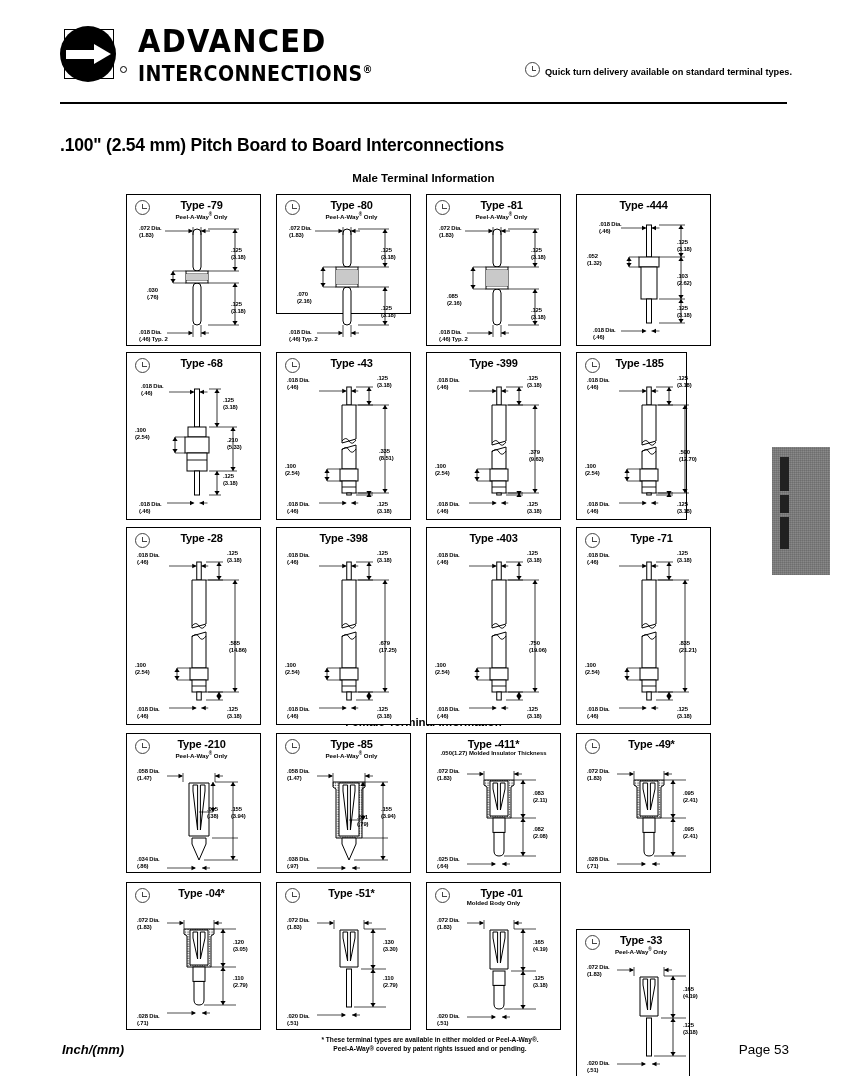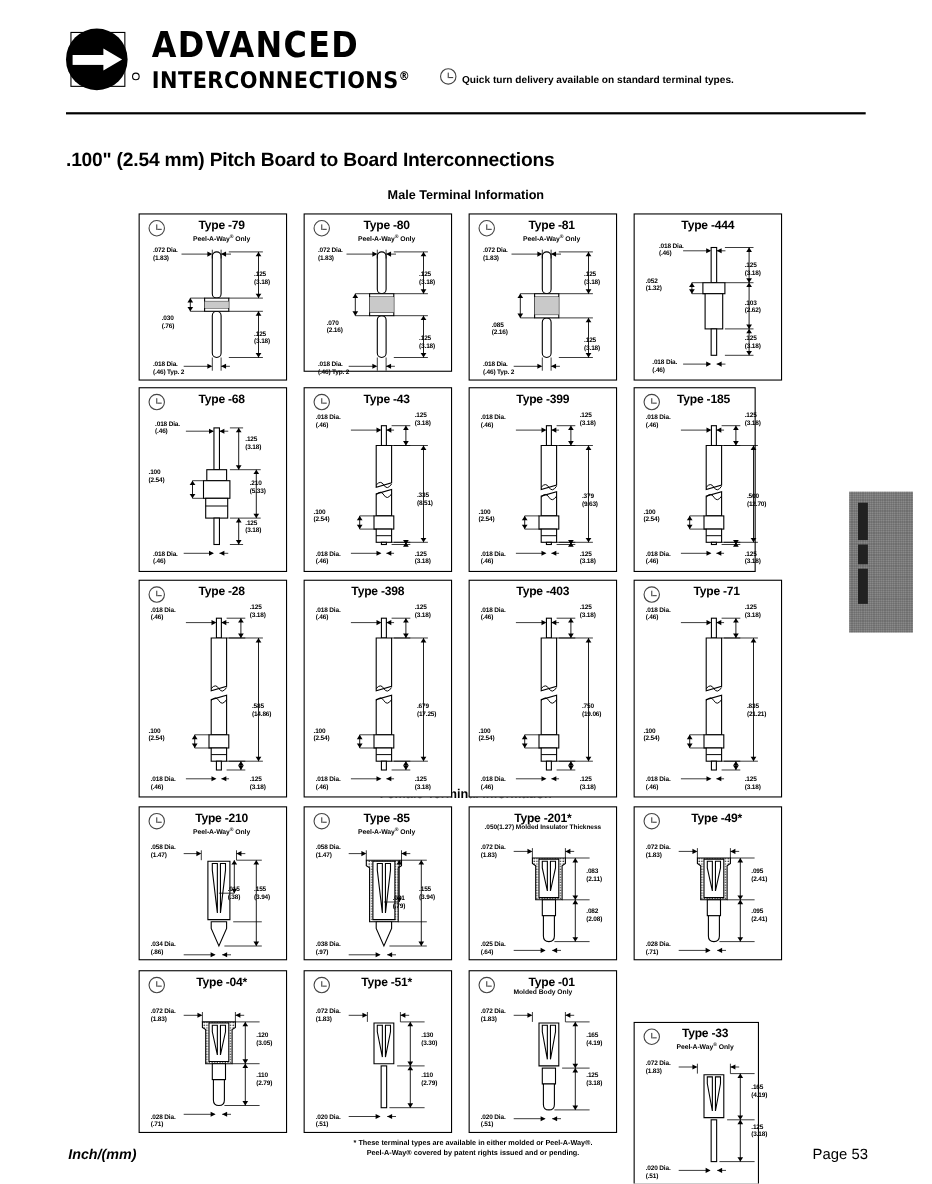--- a/index.html
+++ b/index.html
@@ -23,21 +23,21 @@
 
   .logo-text{position:absolute;left:78px;top:0px;}
   .logo-l1{font-size:29px;font-weight:bold;letter-spacing:1.2px;line-height:30px;
     font-family:"DejaVu Sans", sans-serif;transform:scaleY(1.12);transform-origin:left top;}
   .logo-l2{font-size:19px;font-weight:bold;letter-spacing:.4px;line-height:21px;margin-top:4px;
     font-family:"DejaVu Sans", sans-serif;transform:scaleY(1.1);transform-origin:left top;}
   .logo-reg{font-size:10px;vertical-align:super;}
 
   .hdr-title{position:absolute;left:340px;top:6px;width:390px;text-align:center;
     font-size:19.5px;font-weight:bold;letter-spacing:-.1px;}
-  .hdr-sub{position:absolute;left:340px;top:38px;width:392px;text-align:left;
+  .hdr-sub{position:absolute;left:340px;top:38px;width:392px;text-align:right;
     font-size:9.2px;font-weight:bold;}
   .hdr-sub .clk{display:inline-block;vertical-align:-2px;margin-right:5px;}
 
   .addr{position:absolute;left:60px;top:88px;width:727px;text-align:center;
     font-size:9.3px;letter-spacing:-.05px;white-space:nowrap;}
   .rule{position:absolute;left:60px;top:102px;width:727px;height:2.2px;background:#000;}
 
   
   .ptitle{position:absolute;left:60px;top:135px;font-size:17.5px;font-weight:bold;letter-spacing:-.2px;}
   .sect{position:absolute;width:847px;text-align:center;font-size:11.5px;font-weight:bold;}
@@ -162,21 +162,21 @@
             <line x1="46" y1="76" x2="59" y2="76" stroke="#000" stroke-width=".7"></line>
             <line x1="46" y1="88" x2="59" y2="88" stroke="#000" stroke-width=".7"></line>
           </svg>
           <div class="lbl " style="left:12px;top:30px">.072 Dia.<br>(1.83)</div>
           <div class="lbl " style="left:104px;top:52px">.125<br>(3.18)</div>
           <div class="lbl " style="left:20px;top:92px">.030<br>(.76)</div>
           <div class="lbl " style="left:104px;top:106px">.125<br>(3.18)</div>
           <div class="lbl " style="left:12px;top:134px">.018 Dia.<br>(.46) Typ. 2</div>
         </div>
       </div>
-      <div class="cell" style="left: 276px; top: 194px; width: 135px; height: 144px;">
+      <div class="cell" style="left: 276px; top: 194px; width: 135px; height: 120px;">
         <span class="clk-ic"><span class="clock"></span></span>
         <div class="ctitle shift">Type -80</div>
         <div class="csub shift">Peel-A-Way<sup>®</sup> Only</div>
         <div class="dw">
           <svg width="135" height="152">
             <defs>
               <pattern id="h" width="3" height="3" patternUnits="userSpaceOnUse" patternTransform="rotate(45)">
   <line x1="0" y1="0" x2="0" y2="3" stroke="#000" stroke-width="1"></line>
               </pattern>
   <pattern id="dots" width="2.4" height="2.4" patternUnits="userSpaceOnUse">
@@ -807,21 +807,21 @@
             <path d="M79.5,131.7 L75,134 L79.5,136.3Z" fill="#000"></path>
             <line x1="75" y1="134" x2="83" y2="134" stroke="#000" stroke-width=".7"></line>
           </svg>
           <div class="lbl " style="left:10px;top:34px">.058 Dia.<br>(1.47)</div>
           <div class="lbl " style="left:80px;top:80px">.031<br>(.79)</div>
           <div class="lbl " style="left:104px;top:72px">.155<br>(3.94)</div>
           <div class="lbl " style="left:10px;top:122px">.038 Dia.<br>(.97)</div>
         </div>
       </div>
       <div class="cell" style="left: 426px; top: 733px; width: 135px; height: 140px;">
-        <div class="ctitle ">Type -201*</div>
+        <div class="ctitle ">Type -411*</div>
         <div class="cnote" style="font-size:5.9px">.050(1.27) Molded Insulator Thickness</div>
         <div class="dw">
           <svg width="135" height="140">
             <defs>
               <pattern id="h" width="3" height="3" patternUnits="userSpaceOnUse" patternTransform="rotate(45)">
   <line x1="0" y1="0" x2="0" y2="3" stroke="#000" stroke-width="1"></line>
               </pattern>
   <pattern id="dots" width="2.4" height="2.4" patternUnits="userSpaceOnUse">
   <circle cx="1" cy="1" r=".62" fill="#000"></circle>
               </pattern>

